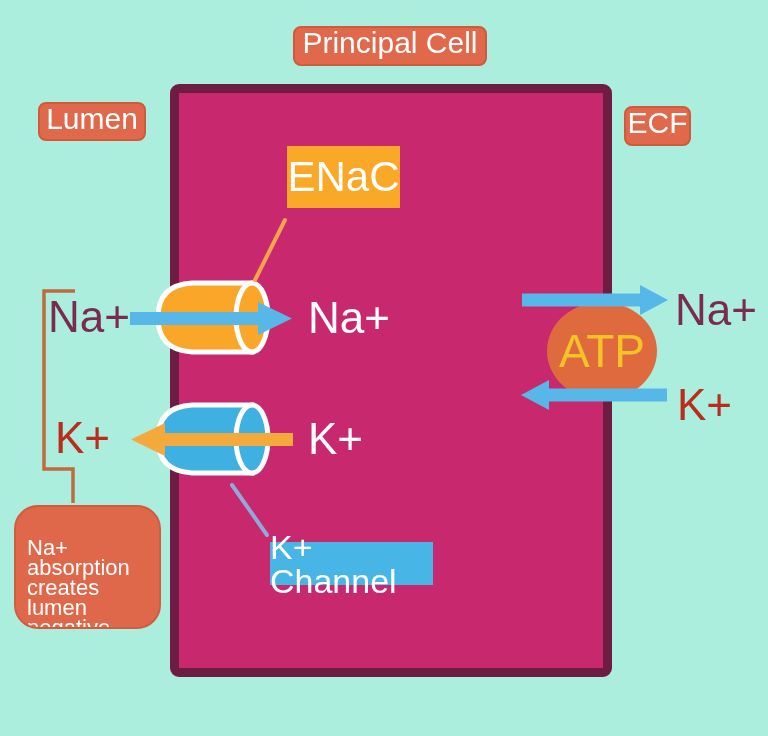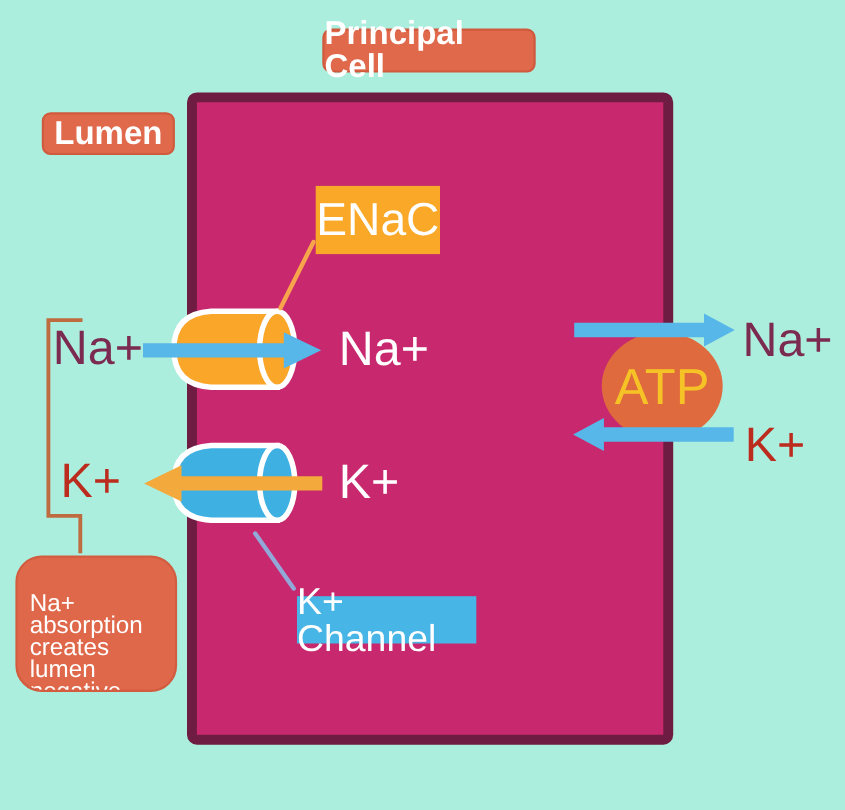--- a/index.html
+++ b/index.html
@@ -12,32 +12,32 @@
   .cell{
     position:absolute;left:170px;top:84px;width:442px;height:593px;
     box-sizing:border-box;background:#c8296e;border:9px solid #6e1c41;border-radius:9px;
   }
   
   .overlay{position:absolute;left:0;top:0;width:768px;height:736px;}
   
   .coral-label{
     position:absolute;box-sizing:border-box;
     background:#e0684b;border:2px solid #cf5a3d;border-radius:8px;
-    color:#ffffff;display:flex;align-items:center;justify-content:center;
-    font-size:30px;line-height:1;font-weight:bold;
+    color:#ffffff;display:flex;justify-content:center;
+    font-size:30px;line-height:1;
   }
   .lbl-principal{left:293px;top:26px;width:194px;height:40px;}
-  .lbl-lumen{left:38px;top:102px;width:121px;height:39px;}
+  .lbl-lumen{left:38px;top:102px;width:108px;height:39px;}
   .lbl-ecf{left:624px;top:106px;width:67px;height:40px;}
   
   .tag{
     position:absolute;box-sizing:border-box;color:#ffffff;
     display:flex;align-items:center;justify-content:center;line-height:1;
   }
-  .tag-enac{left:287px;top:169px;width:113px;height:62px;background:#f9a827;font-size:42px;}
+  .tag-enac{left:287px;top:146px;width:113px;height:62px;background:#f9a827;font-size:42px;}
   .tag-kchan{left:270px;top:542px;width:163px;height:43px;background:#47b5e5;font-size:34px;}
   
   .ion{position:absolute;font-size:44px;line-height:1;white-space:nowrap;text-align:right;}
   .ion-na{color:#7b2a50;}
   .ion-k{color:#bb2c1e;}
   .ion-white{color:#ffffff;}
   .ion-lumen-na{left:48px;top:295px;}
   .ion-cell-na{left:308px;top:296px;}
   .ion-lumen-k{left:55px;top:416px;}
   .ion-cell-k{left:308px;top:417px;}
@@ -91,20 +91,23 @@
 
     <line x1="232" y1="485" x2="267" y2="535" stroke="#92a8d8" stroke-width="4" stroke-linecap="round"></line>
   </svg>
 
   <div class="coral-label lbl-principal">
     <span>Principal Cell</span>
   </div>
   <div class="coral-label lbl-lumen">
     <span>Lumen</span>
   </div>
+  <div class="coral-label lbl-ecf">
+    <span>ECF</span>
+  </div>
 
   <div class="tag tag-enac">
     <span>ENaC</span>
   </div>
   <div class="tag tag-kchan">
     <span>K+ Channel</span>
   </div>
 
   <div class="ion ion-na ion-lumen-na">Na+</div>
   <div class="ion ion-white ion-cell-na">Na+</div>

